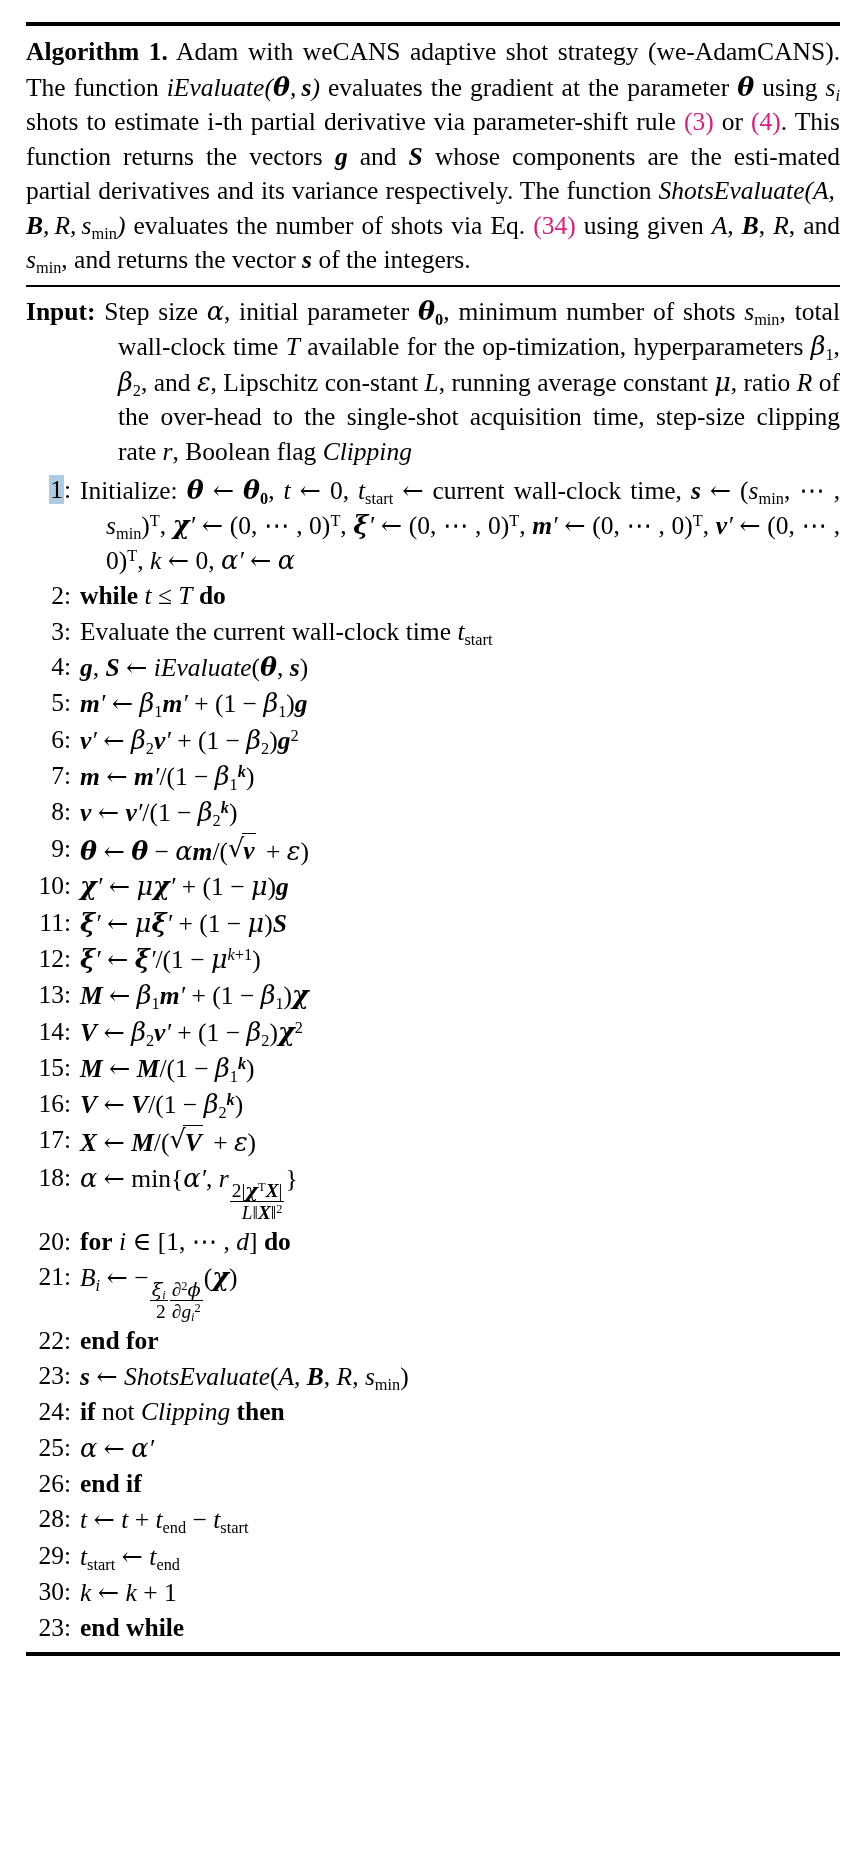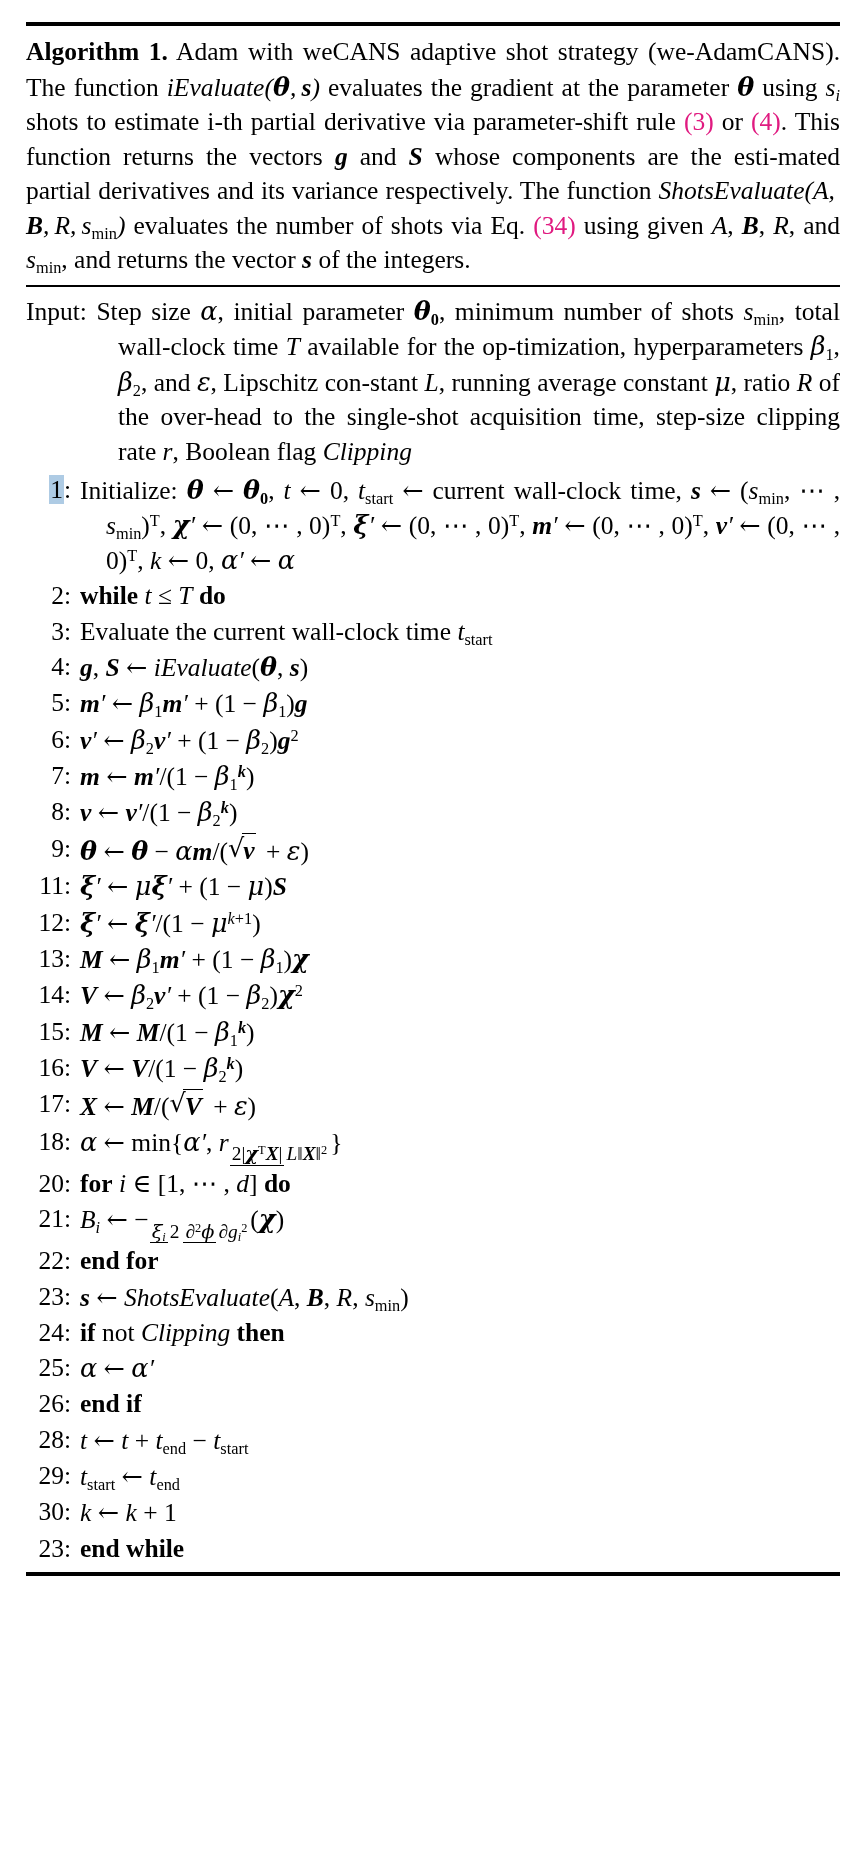--- a/index.html
+++ b/index.html
@@ -38,21 +38,21 @@
 
   
   .input-block {
     font-size: 25.5px;
     line-height: 1.355;
     text-align: justify;
     padding-left: 92px;
     text-indent: -92px;
     margin: 0 0 3px 0;
   }
-  .input-block .kw { font-weight: normal; margin-top: 12px; }
+  .input-block .kw { font-weight: bold; margin-top: 12px; }
 
   
   .steps { margin: 0; padding: 0; }
   .step {
     display: flex;
     align-items: flex-start;
     font-size: 25.5px;
     line-height: 1.345;
     margin: 0 0 1px 0;
   }
@@ -93,21 +93,21 @@
   sup { vertical-align: 0.50em; }
   .rm-sub { font-style: normal; font-family: "Liberation Serif", serif; }
 
   .eqref { color: #e01a80; }
 
   .arrow { font-family: "DejaVu Serif", serif; }
 
   
   .frac {
     display: inline-flex;
-    flex-direction: row;
+    flex-direction: column;
     vertical-align: -0.48em;
     text-align: center;
     font-size: 0.76em;
     line-height: 1.12;
     margin: 0 1px;
   }
   .frac > .num { border-bottom: 1.3px solid #000; padding: 0 2px; }
   .frac > .den { padding: 0 2px; text-align: right; }
 
   
@@ -248,20 +248,26 @@
       </div>
     </div>
 
     <div class="step">
       <div class="step-num"><span>9</span>:</div>
       <div class="step-body">
         <span class="mgreekb">θ</span> <span class="arrow">←</span> <span class="mgreekb">θ</span> − <span class="mgreek">α</span><span class="mb">m</span>/(<span class="sqrt"><span class="rad mb">v</span></span> + <span class="mgreek">ε</span>)
       </div>
     </div>
 
+    <div class="step">
+      <div class="step-num"><span>10</span>:</div>
+      <div class="step-body">
+        <span class="mgreekb">χ</span><span class="mi">′</span> <span class="arrow">←</span> <span class="mgreek">μ</span><span class="mgreekb">χ</span><span class="mi">′</span> + (1 − <span class="mgreek">μ</span>)<span class="mb">g</span>
+      </div>
+    </div>
 
     <div class="step">
       <div class="step-num"><span>11</span>:</div>
       <div class="step-body">
         <span class="mgreekb">ξ</span><span class="mi">′</span> <span class="arrow">←</span> <span class="mgreek">μ</span><span class="mgreekb">ξ</span><span class="mi">′</span> + (1 − <span class="mgreek">μ</span>)<span class="mb">S</span>
       </div>
     </div>
 
     <div class="step">
       <div class="step-num"><span>12</span>:</div>

